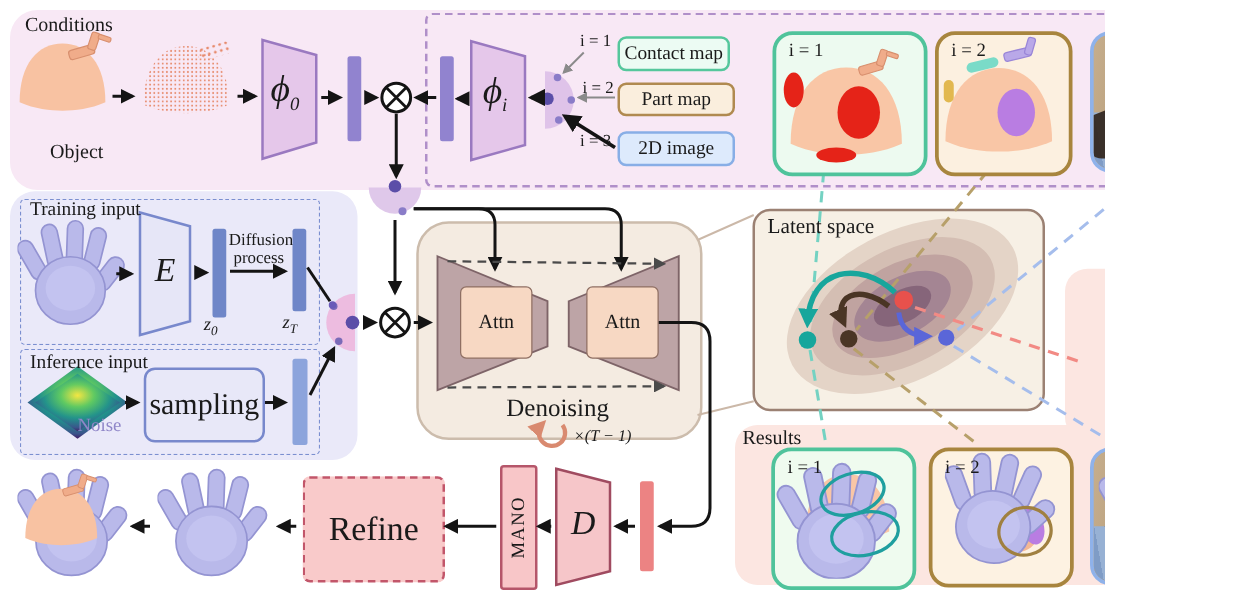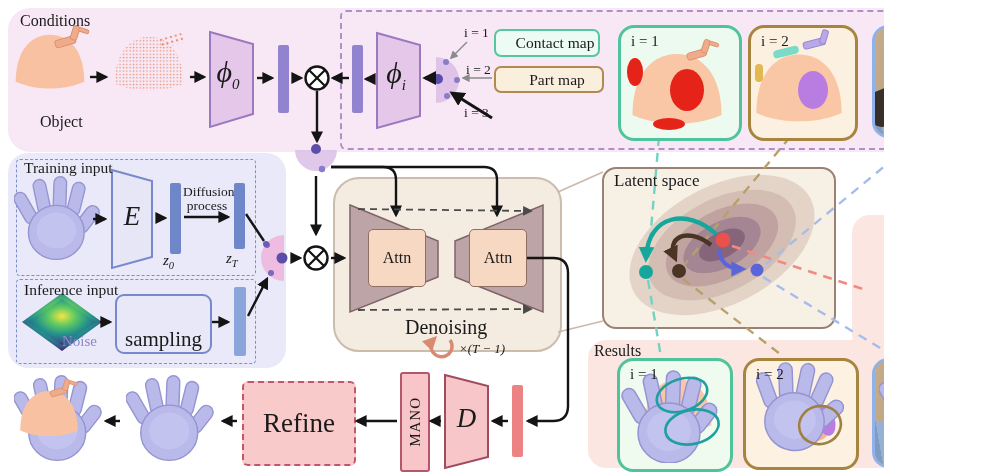--- a/index.html
+++ b/index.html
@@ -13,28 +13,28 @@
   .lavender{background:#eae9f9;border-radius:20px;}
   .dashbox-purple{border:2px dashed #b08fc9;border-radius:6px;}
   .dashbox-blue{border:1.7px dashed #7b8fd0;border-radius:4px;}
   .unetbox{background:#f4ebe1;border:2px solid #ccbcac;border-radius:26px;}
   .latentbox{background:#f7f0e5;border:2.5px solid #9b8173;border-radius:14px;overflow:hidden;}
   .pinkzone{background:#fce6e1;border-radius:18px;}
   .lat-ell{position:absolute;border-radius:50%;transform:rotate(-28deg);}
   
   .card{position:absolute;border-radius:16px;overflow:hidden;}
   .card .idx{position:absolute;left:10px;top:5px;font-size:15px;z-index:6;}
-  .opt{position:absolute;border-radius:7px;display:flex;align-items:center;justify-content:center;font-size:15.5px;padding-left:16px;}
+  .opt{position:absolute;border-radius:7px;display:flex;align-items:center;justify-content:center;font-size:15.5px;}
   
   .bar{position:absolute;border-radius:2px;}
   
   .attn{position:absolute;background:#f7d8c3;border:1.8px solid #8f6f63;border-radius:5px;
         display:flex;align-items:center;justify-content:center;font-size:16px;}
   .samplingbox{position:absolute;background:#e8e8f8;border:2px solid #7888cc;border-radius:9px;
-        display:flex;align-items:flex-end;justify-content:center;font-size:21px;}
+        display:flex;align-items:center;justify-content:center;font-size:24px;}
   .refinebox{position:absolute;background:#f9caca;border:2.2px dashed #c2566a;border-radius:6px;
         display:flex;align-items:center;justify-content:center;font-size:27px;}
   .manobox{position:absolute;background:#f8c6c8;border:2px solid #b5566a;border-radius:3px;
         display:flex;align-items:center;justify-content:center;}
   .manobox span{writing-mode:vertical-rl;transform:rotate(180deg);font-size:15px;letter-spacing:1px;}
   svg.layer{position:absolute;left:0;top:0;pointer-events:none;}
   .z1{z-index:1}.z2{z-index:2}.z3{z-index:3}.z4{z-index:4}.z5{z-index:5}
   
   .photo{position:absolute;inset:0;background:linear-gradient(100deg,#c6ae8d 0%,#b59a76 42%,#8a6f52 58%,#5d4533 74%,#362a20 100%);}
   .ph-window{position:absolute;right:0;top:0;width:36%;height:100%;
@@ -173,20 +173,23 @@
   <div class="lbl z5 math" style="left:374px;top:57px;width:44px;text-align:center;font-size:30px;"><span>ϕ</span><sub style="font-size:15px;">i</sub></div>
   <div class="lbl z5" style="left:464px;top:26px;font-size:13.5px;">i = 1</div>
   <div class="lbl z5" style="left:466px;top:63px;font-size:13.5px;">i = 2</div>
   <div class="lbl z5" style="left:464px;top:106px;font-size:13.5px;">i = 3</div>
   <div class="opt z3" style="left:494px;top:29px;width:86px;height:24px;background:#ecfbf3;border:2px solid #55c79c;">
       <span>Contact map</span>
     </div>
   <div class="opt z3" style="left:494px;top:66px;width:90px;height:23px;background:#faeedd;border:2px solid #b08a50;">
       <span>Part map</span>
     </div>
+  <div class="opt z3" style="left:494px;top:105px;width:90px;height:24px;background:#ddeafc;border:2px solid #88aee6;">
+      <span>2D image</span>
+    </div>
 
   <div class="card z3" style="left:618px;top:25px;width:118px;height:110px;background:#edfaf0;border:3px solid #4fc39b;">
     <svg width="112" height="104" style="position:absolute;left:0;top:0;">
       <use href="#sym-dome" x="8" y="20" width="96" height="80" fill="#f9c6a6"></use>
       <ellipse cx="66" cy="62" rx="17" ry="21" fill="#e52318"></ellipse>
       <ellipse cx="14" cy="44" rx="8" ry="14" fill="#e52318"></ellipse>
       <ellipse cx="48" cy="96" rx="16" ry="6" fill="#e52318"></ellipse>
       <use href="#sym-pin" x="62" y="8" width="38" height="30"></use>
     </svg>
     <div class="idx">i = 1</div>

